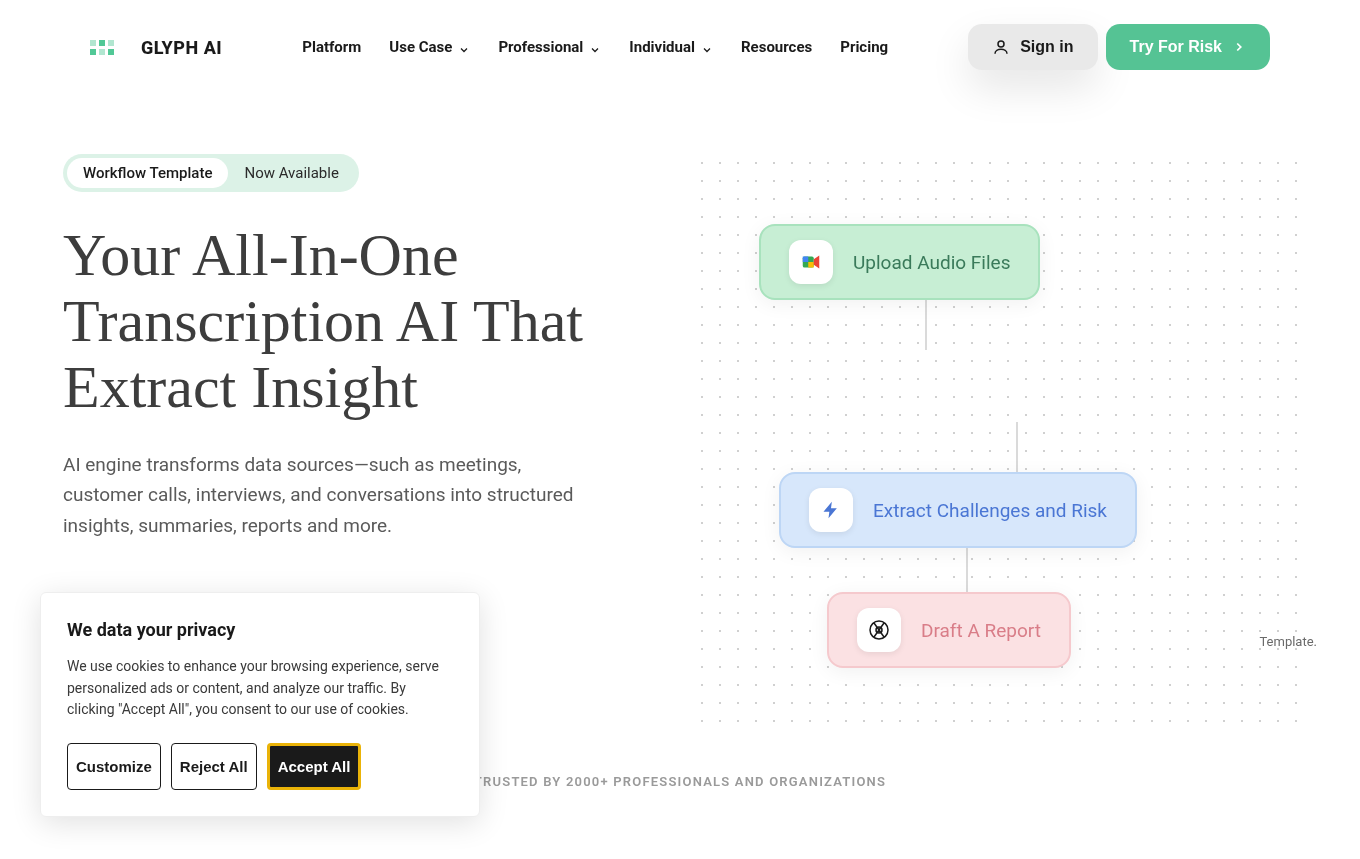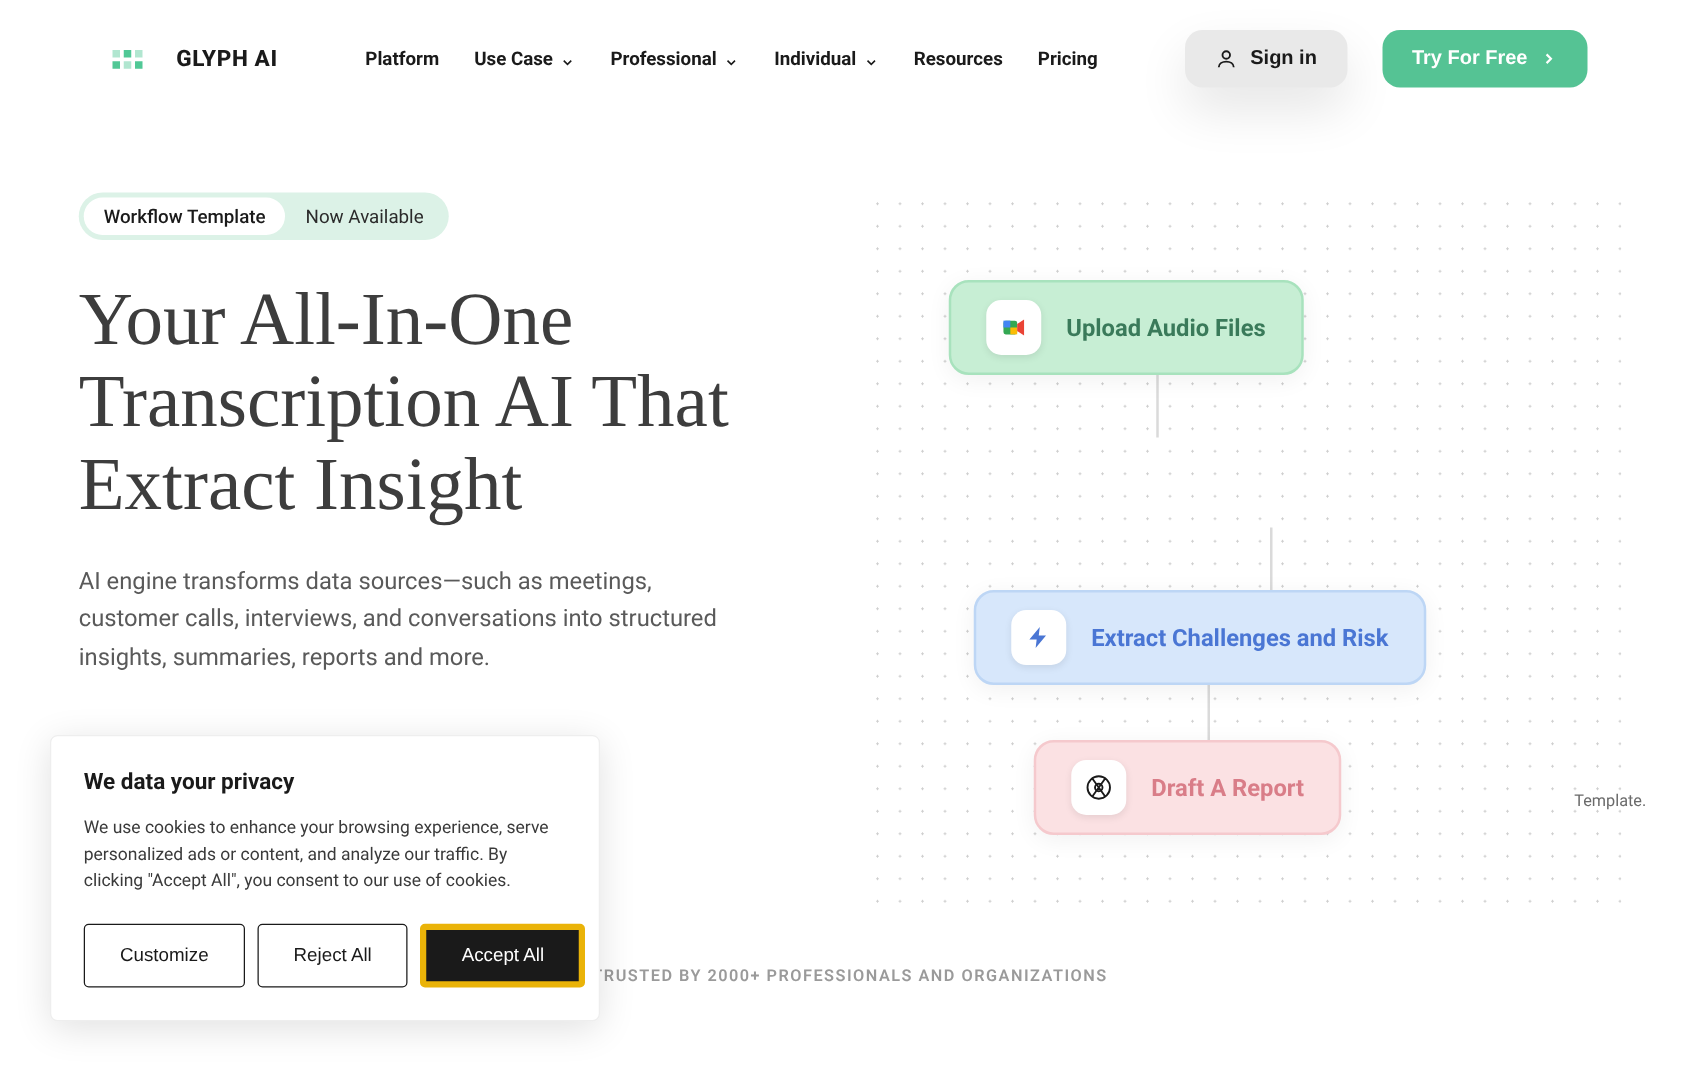--- a/index.html
+++ b/index.html
@@ -7,50 +7,50 @@
 .header{display:flex;align-items:center;justify-content:space-between;padding:24px 90px}
 .logo{display:flex;align-items:center;gap:4px}
 .logo-mark{display:flex;flex-direction:column;gap:3px}
 .logo-row{display:flex;gap:3px}
 .logo-sq{width:6px;height:6px;background:#51C896}
 .logo-sq.dim{opacity:.45}
 .logo-text{font-weight:800;letter-spacing:.5px;font-size:18px;margin-left:23px;color:#1a1a1a}
 .nav{display:flex;gap:28px;align-items:center}
 .nav-item{display:flex;align-items:flex-end;gap:6px;font-size:15px;color:#1a1a1a;cursor:pointer;font-weight:700}
 .chev{width:12px;height:12px}
-.actions{display:flex;gap:28px;align-items:center}
+.actions{display:flex;gap:8px;align-items:center}
 .btn{display:flex;align-items:center;gap:10px;padding:14px 24px;border-radius:14px;font-size:16px;font-weight:600;cursor:pointer;border:none}
 .btn-signin{background:#e9e9e9;color:#1a1a1a;box-shadow:0 18px 40px rgba(0,0,0,.1)}
 .btn-cta{background:#55c394;color:#fff}
 .main{display:flex;padding:0 63px;gap:60px;margin-top:60px}
 .left{flex:0 0 570px}
 .pill{display:inline-flex;align-items:center;border-radius:999px;background:#dcf2e7;padding:4px;font-size:15px}
 .pill-inner{background:#fff;border-radius:999px;padding:6px 16px;font-weight:500}
 .pill-outer{padding:6px 16px;color:#2b2b2b}
 .hero-title{font-family:Georgia,"Times New Roman",serif;font-size:60px;font-weight:400;line-height:1.1;margin-top:30px;color:#3d3d3d}
 .hero-sub{font-size:19px;color:#5a5a5a;margin-top:30px;line-height:1.6;max-width:540px}
 .right{flex:1;position:relative;min-height:580px;background-image:radial-gradient(#d0d0d0 1px,transparent 1px);background-size:18px 18px;background-position:0 0}
-.node{position:absolute;display:flex;align-items:center;gap:20px;padding:14px 28px;border-radius:16px;font-size:19px;font-weight:700;box-shadow:0 4px 20px rgba(0,0,0,.06)}
+.node{position:absolute;display:flex;align-items:center;gap:20px;padding:14px 28px;border-radius:16px;font-size:19px;font-weight:400;box-shadow:0 4px 20px rgba(0,0,0,.06)}
 .node .icon-box{width:44px;height:44px;border-radius:12px;background:#fff;display:flex;align-items:center;justify-content:center;box-shadow:0 2px 6px rgba(0,0,0,.08)}
 .n1{background:#c7eed4;color:#3a7a5a;border:2px solid #a8e2bd;top:70px;left:66px}
 .n2{background:#fdf1d0;color:#c9a049;border:2px solid #f3e3b4;top:195px;left:157px}
 .n3{background:#d7e7fb;color:#4a76d4;border:2px solid #bdd6f5;top:318px;left:86px}
 .n4{background:#fbe1e3;color:#d97d88;border:2px solid #f5c9cd;top:438px;left:134px}
 .vline{position:absolute;width:2px;background:#dadada}
 .l1{top:144px;left:232px;height:52px}
 .l2{top:268px;left:323px;height:52px}
 .l3{top:393px;left:273px;height:47px}
 .trusted{text-align:center;font-size:13px;letter-spacing:1.2px;color:#9a9a9a;font-weight:600;margin-top:40px}
 .cookie{position:fixed;left:40px;bottom:42px;width:440px;background:#fff;border-radius:6px;padding:26px;box-shadow:0 6px 30px rgba(0,0,0,.12);border:1px solid #eee}
 .cookie h3{font-size:18px;font-weight:700;margin-bottom:16px}
 .cookie p{font-size:14px;color:#3a3a3a;line-height:1.55;margin-bottom:22px}
 .cookie-btns{display:flex;gap:10px}
-.cbtn{flex:none;padding:12px 28px;font-size:15px;font-weight:400;cursor:pointer;border-radius:4px}
+.cbtn{flex:none;padding:12px 8px;font-size:15px;font-weight:700;cursor:pointer;border-radius:4px}
 .cbtn-outline{background:#fff;border:1px solid #1a1a1a;color:#1a1a1a}
-.cbtn-solid{background:#1a1a1a;color:#fff;border:5px solid #eab308}
+.cbtn-solid{background:#1a1a1a;color:#fff;border:3px solid #eab308}
 </style>
 </head>
 <body>
 
 <header class="header">
   <div class="logo">
     <div class="logo-mark">
       <div class="logo-row">
           <div class="logo-sq dim"></div>
           <div class="logo-sq"></div>
@@ -95,21 +95,21 @@
   </nav>
   <div class="actions">
     <button class="btn btn-signin">
       <svg width="18" height="18" viewBox="0 0 24 24" fill="none" stroke="#1a1a1a" stroke-width="2">
           <circle cx="12" cy="8" r="4"></circle>
           <path d="M4 21c0-4 4-6 8-6s8 2 8 6"></path>
         </svg>
       <span>Sign in</span>
     </button>
     <button class="btn btn-cta">
-      <span>Try For Free</span>
+      <span>Try For Risk</span>
       <svg width="14" height="14" viewBox="0 0 24 24" fill="none" stroke="#fff" stroke-width="3">
           <polyline points="9 6 15 12 9 18"></polyline>
         </svg>
     </button>
   </div>
 </header>
 
 <div class="main">
   <div class="left">
     <div class="pill">

